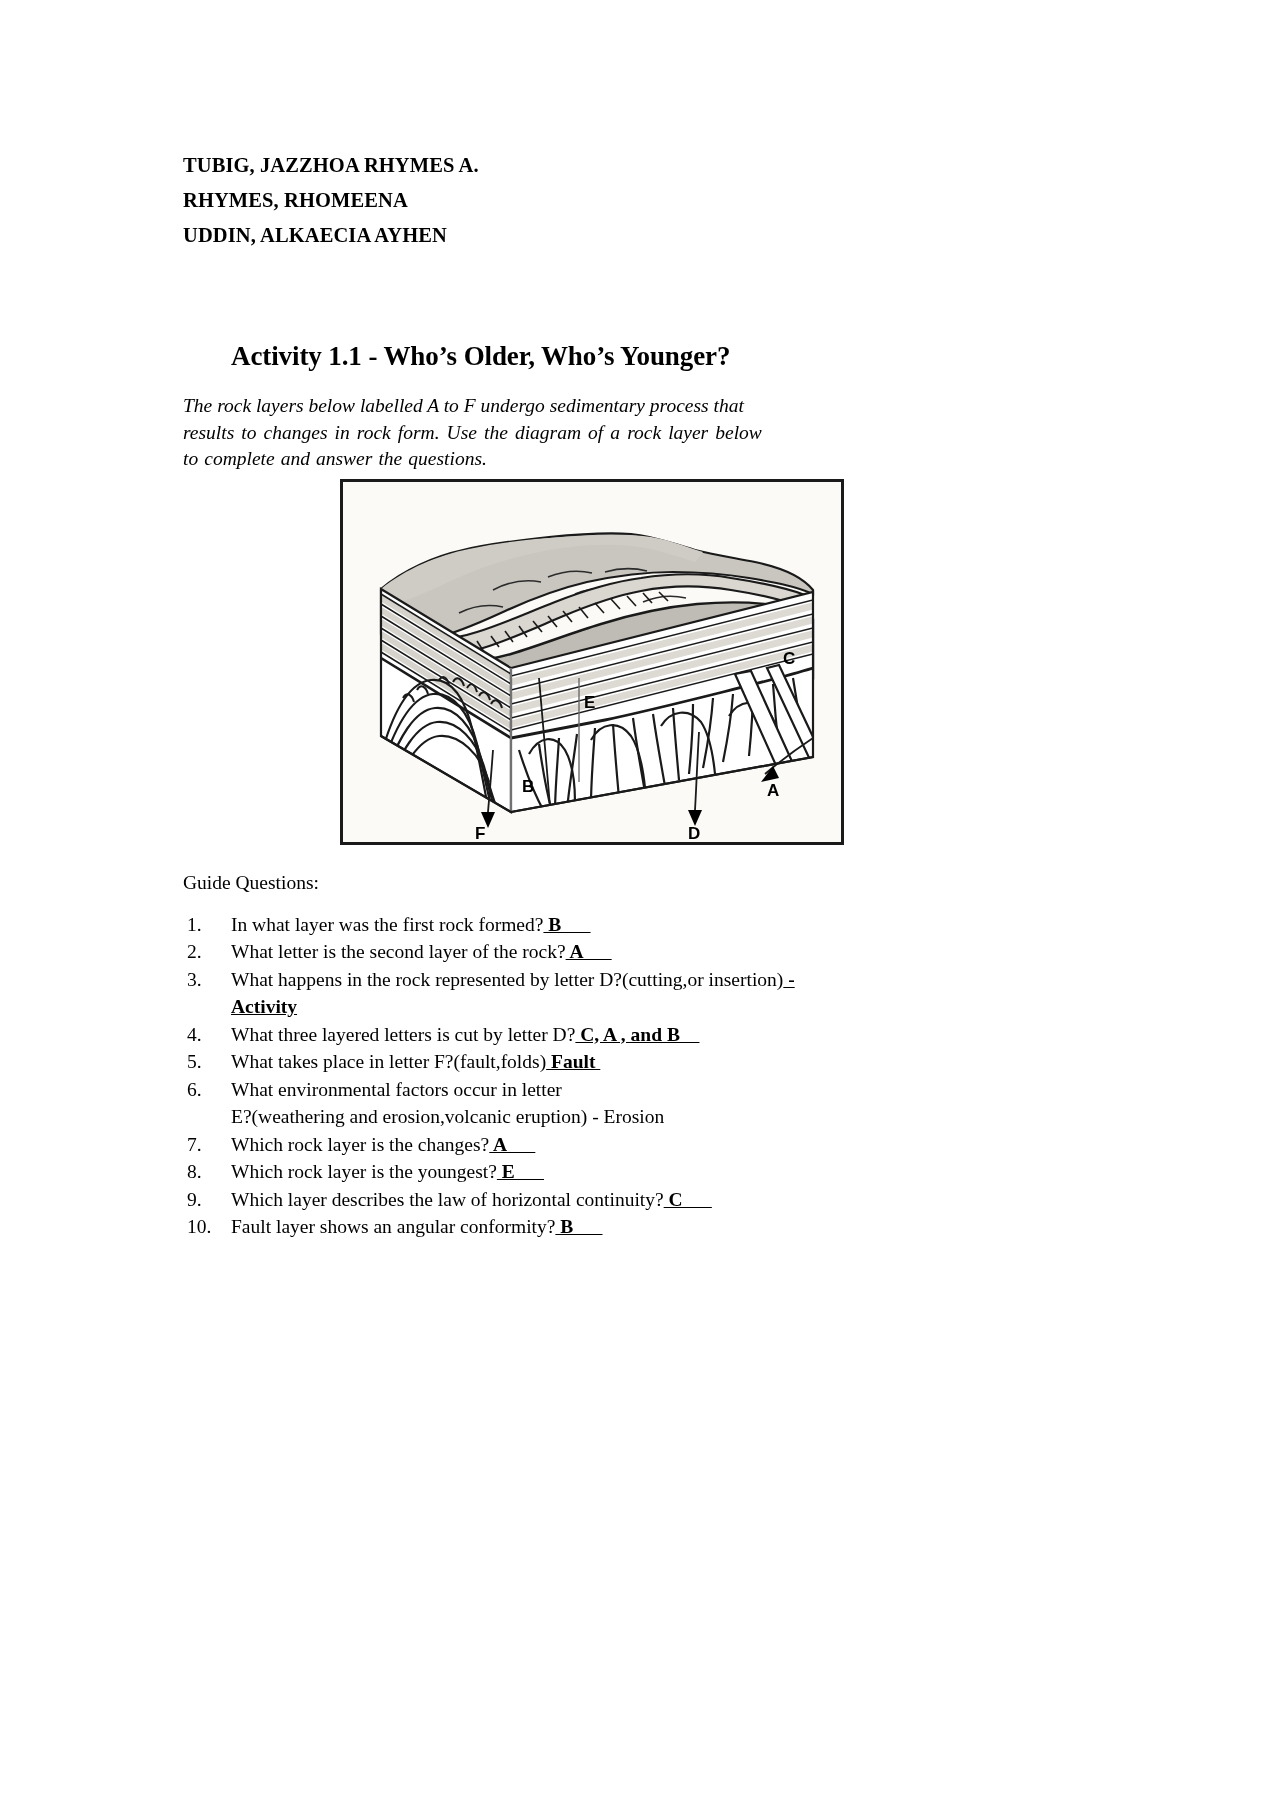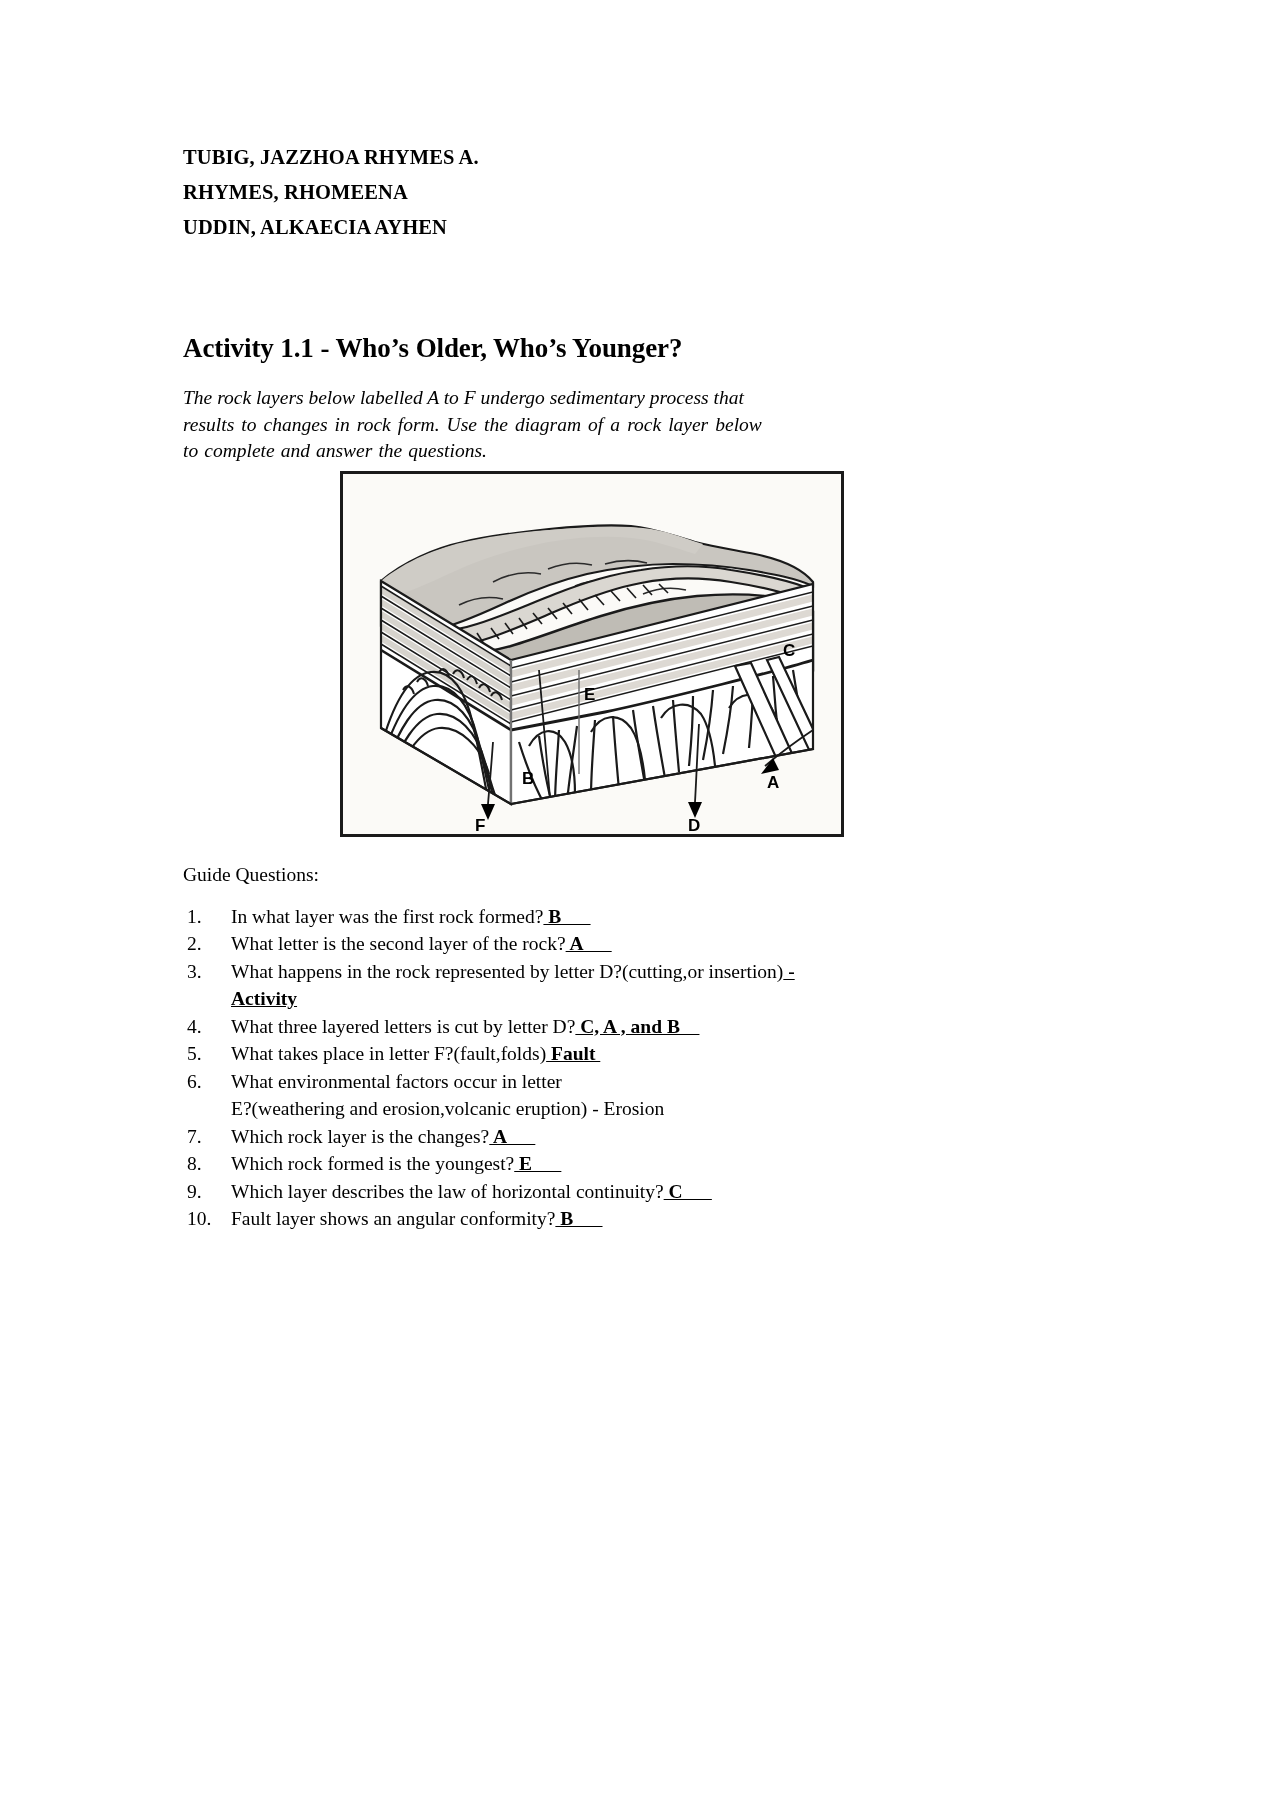--- a/index.html
+++ b/index.html
@@ -14,21 +14,21 @@
     margin: 0 auto;
     position: relative;
     box-sizing: border-box;
     font-family: "Liberation Serif", "DejaVu Serif", serif;
     color: #000000;
     overflow: hidden;
   }
   .content {
     position: absolute;
     left: 183px;
-    top: 0;
+    top: 8px;
     width: 912px;
   }
 
   
   .names {
     padding-top: 140px;
   }
   .name-line {
     font-weight: bold;
     font-size: 20.5px;
@@ -37,20 +37,21 @@
     white-space: nowrap;
   }
 
   
   .activity-title {
     font-weight: bold;
     font-size: 27px;
     margin-top: 88px;
     letter-spacing: -0.1px;
     white-space: nowrap;
+    margin-left: 48px;
   }
 
   
   .intro {
     margin-top: 21px;
     font-size: 19.5px;
     line-height: 26.5px;
     text-align: justify;
     width: 710px;
   }
@@ -360,21 +361,21 @@
       <li>
         <span class="num">5.</span><span>What takes place in letter F?(fault,folds)</span><span class="ans"> Fault </span>
       </li>
       <li class="q6">
         <span class="num">6.</span><span>What  environmental  factors  occur  in  letter</span><span class="l2"><span>E?(weathering  and  erosion,volcanic  eruption) - </span><span class="ans-plain">Erosion</span></span>
       </li>
       <li>
         <span class="num">7.</span><span>Which rock layer is the changes?</span><span class="ans"> A      </span>
       </li>
       <li>
-        <span class="num">8.</span><span>Which rock formed is the youngest?</span><span class="ans"> E      </span>
+        <span class="num">8.</span><span>Which rock layer is the youngest?</span><span class="ans"> E      </span>
       </li>
       <li>
         <span class="num">9.</span><span>Which layer describes the law of horizontal continuity?</span><span class="ans"> C      </span>
       </li>
       <li>
         <span class="num">10.</span><span> Fault layer shows an angular conformity?</span><span class="ans"> B      </span>
       </li>
     </ol>
 
   </div>

